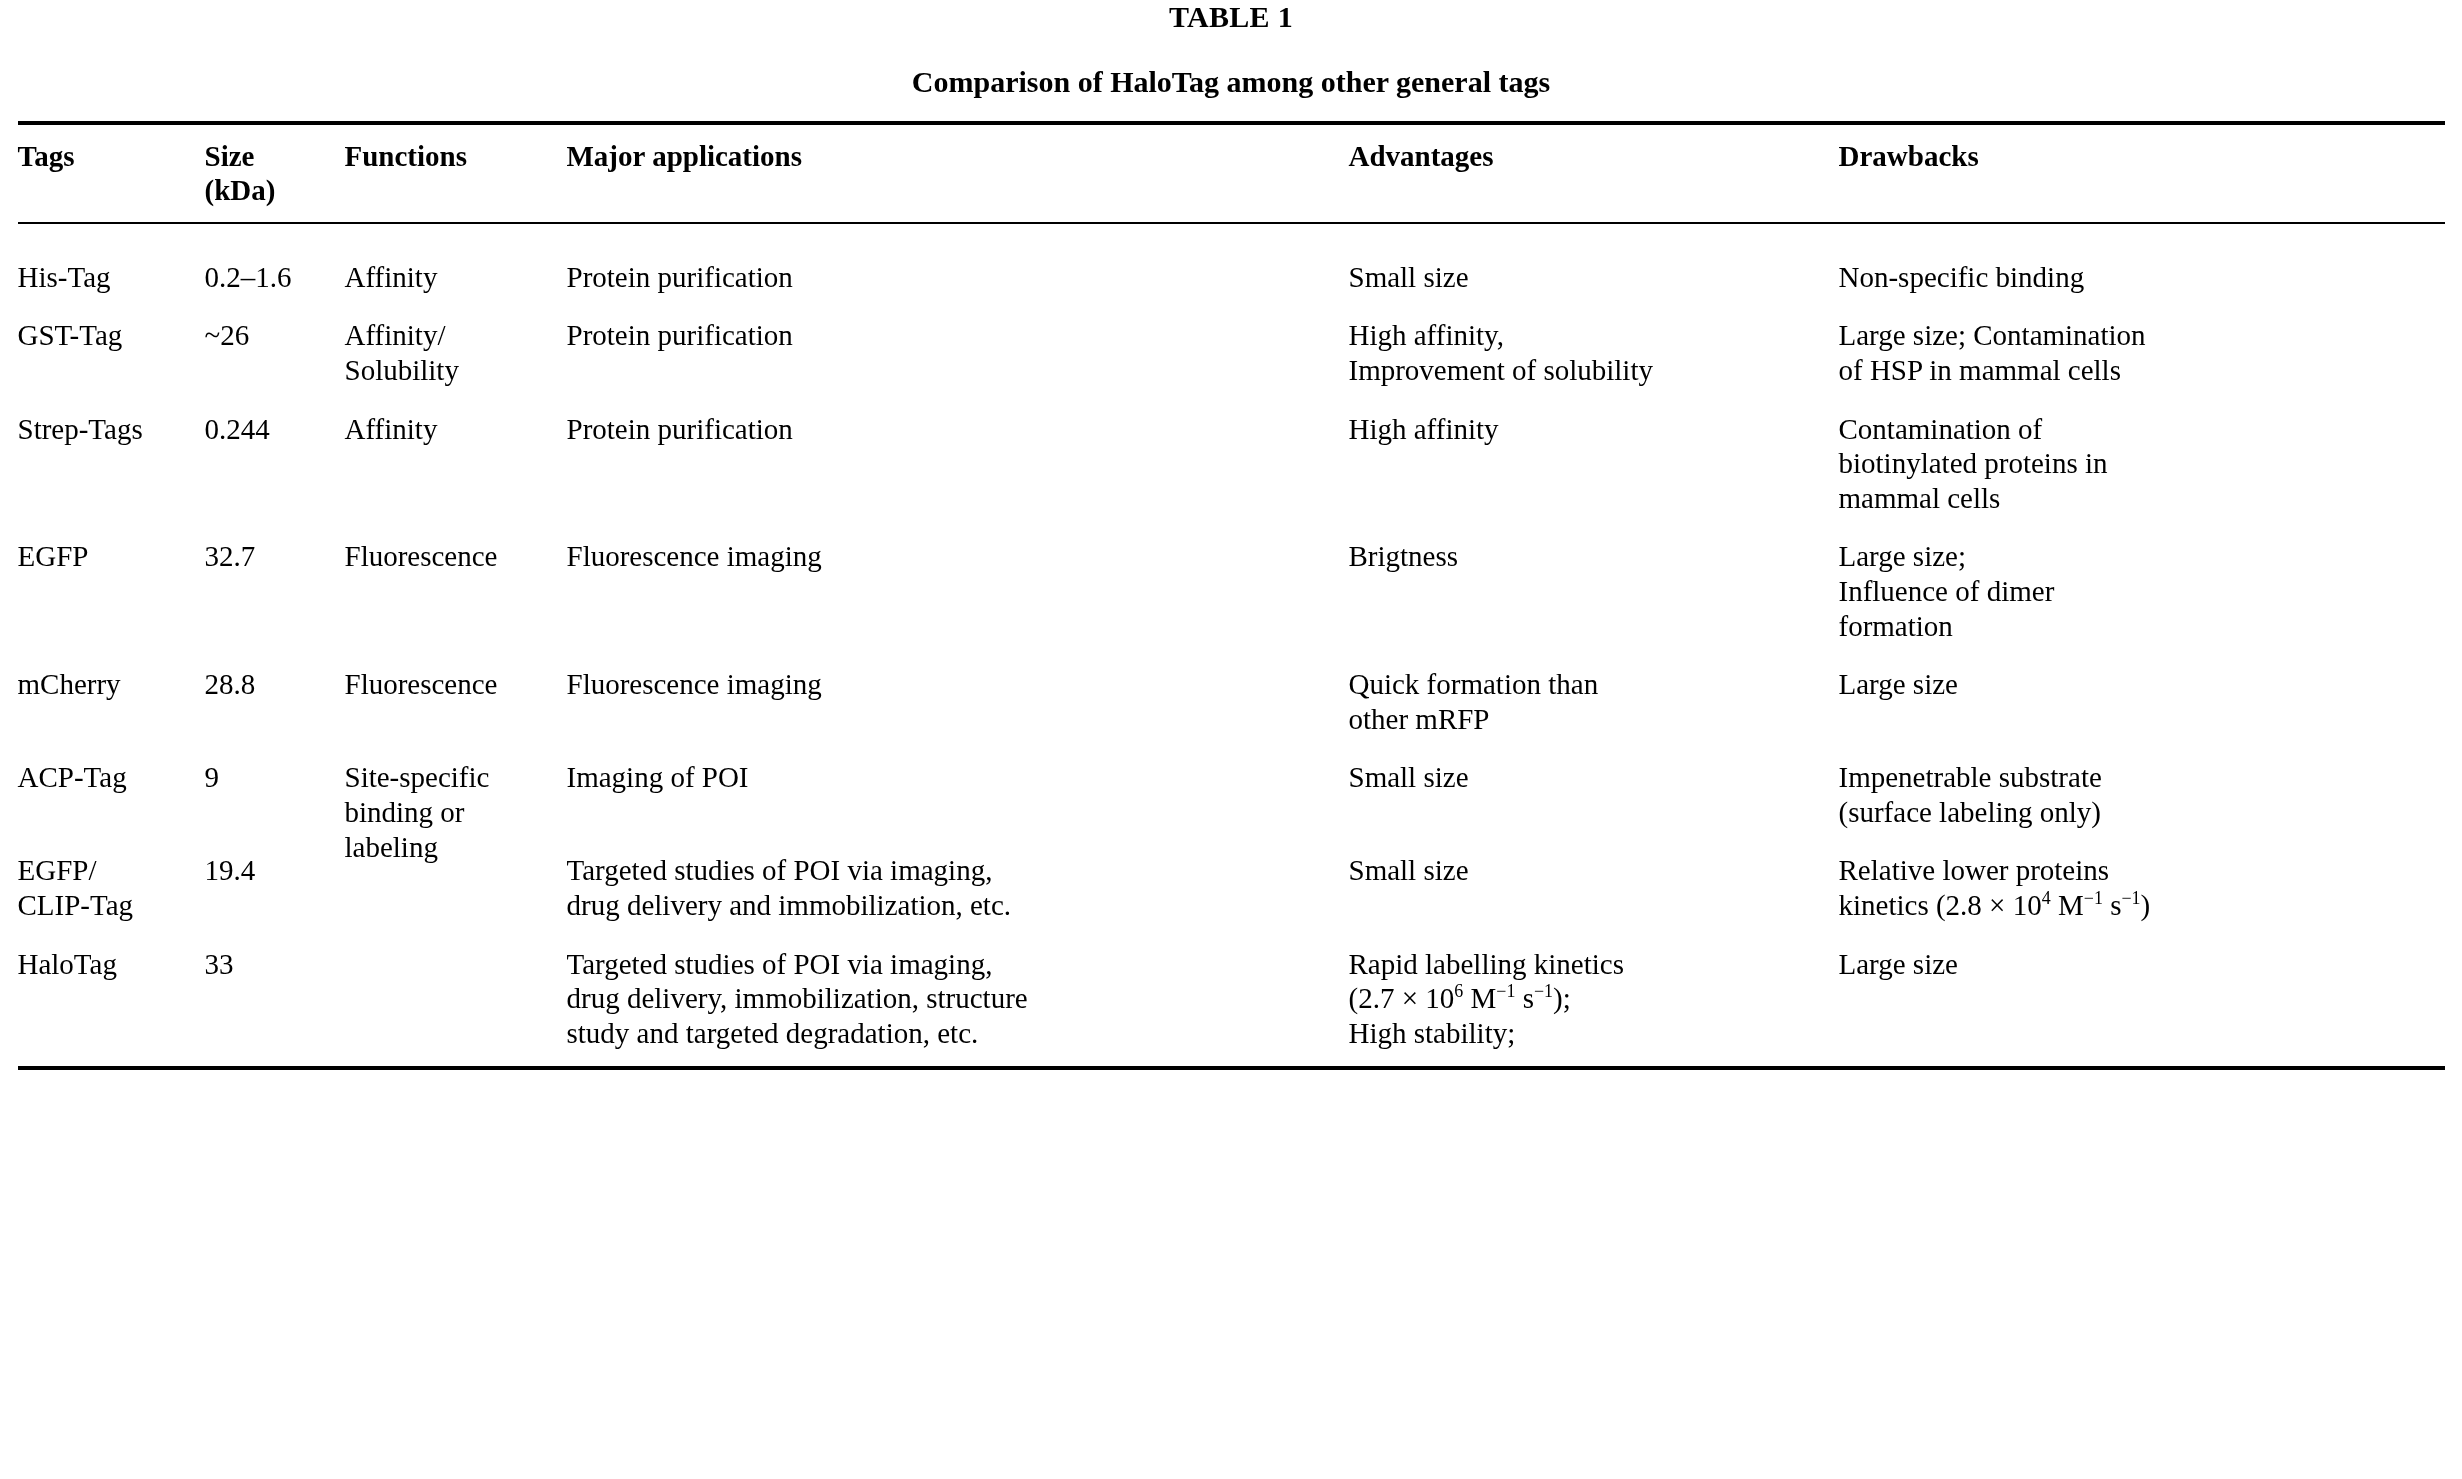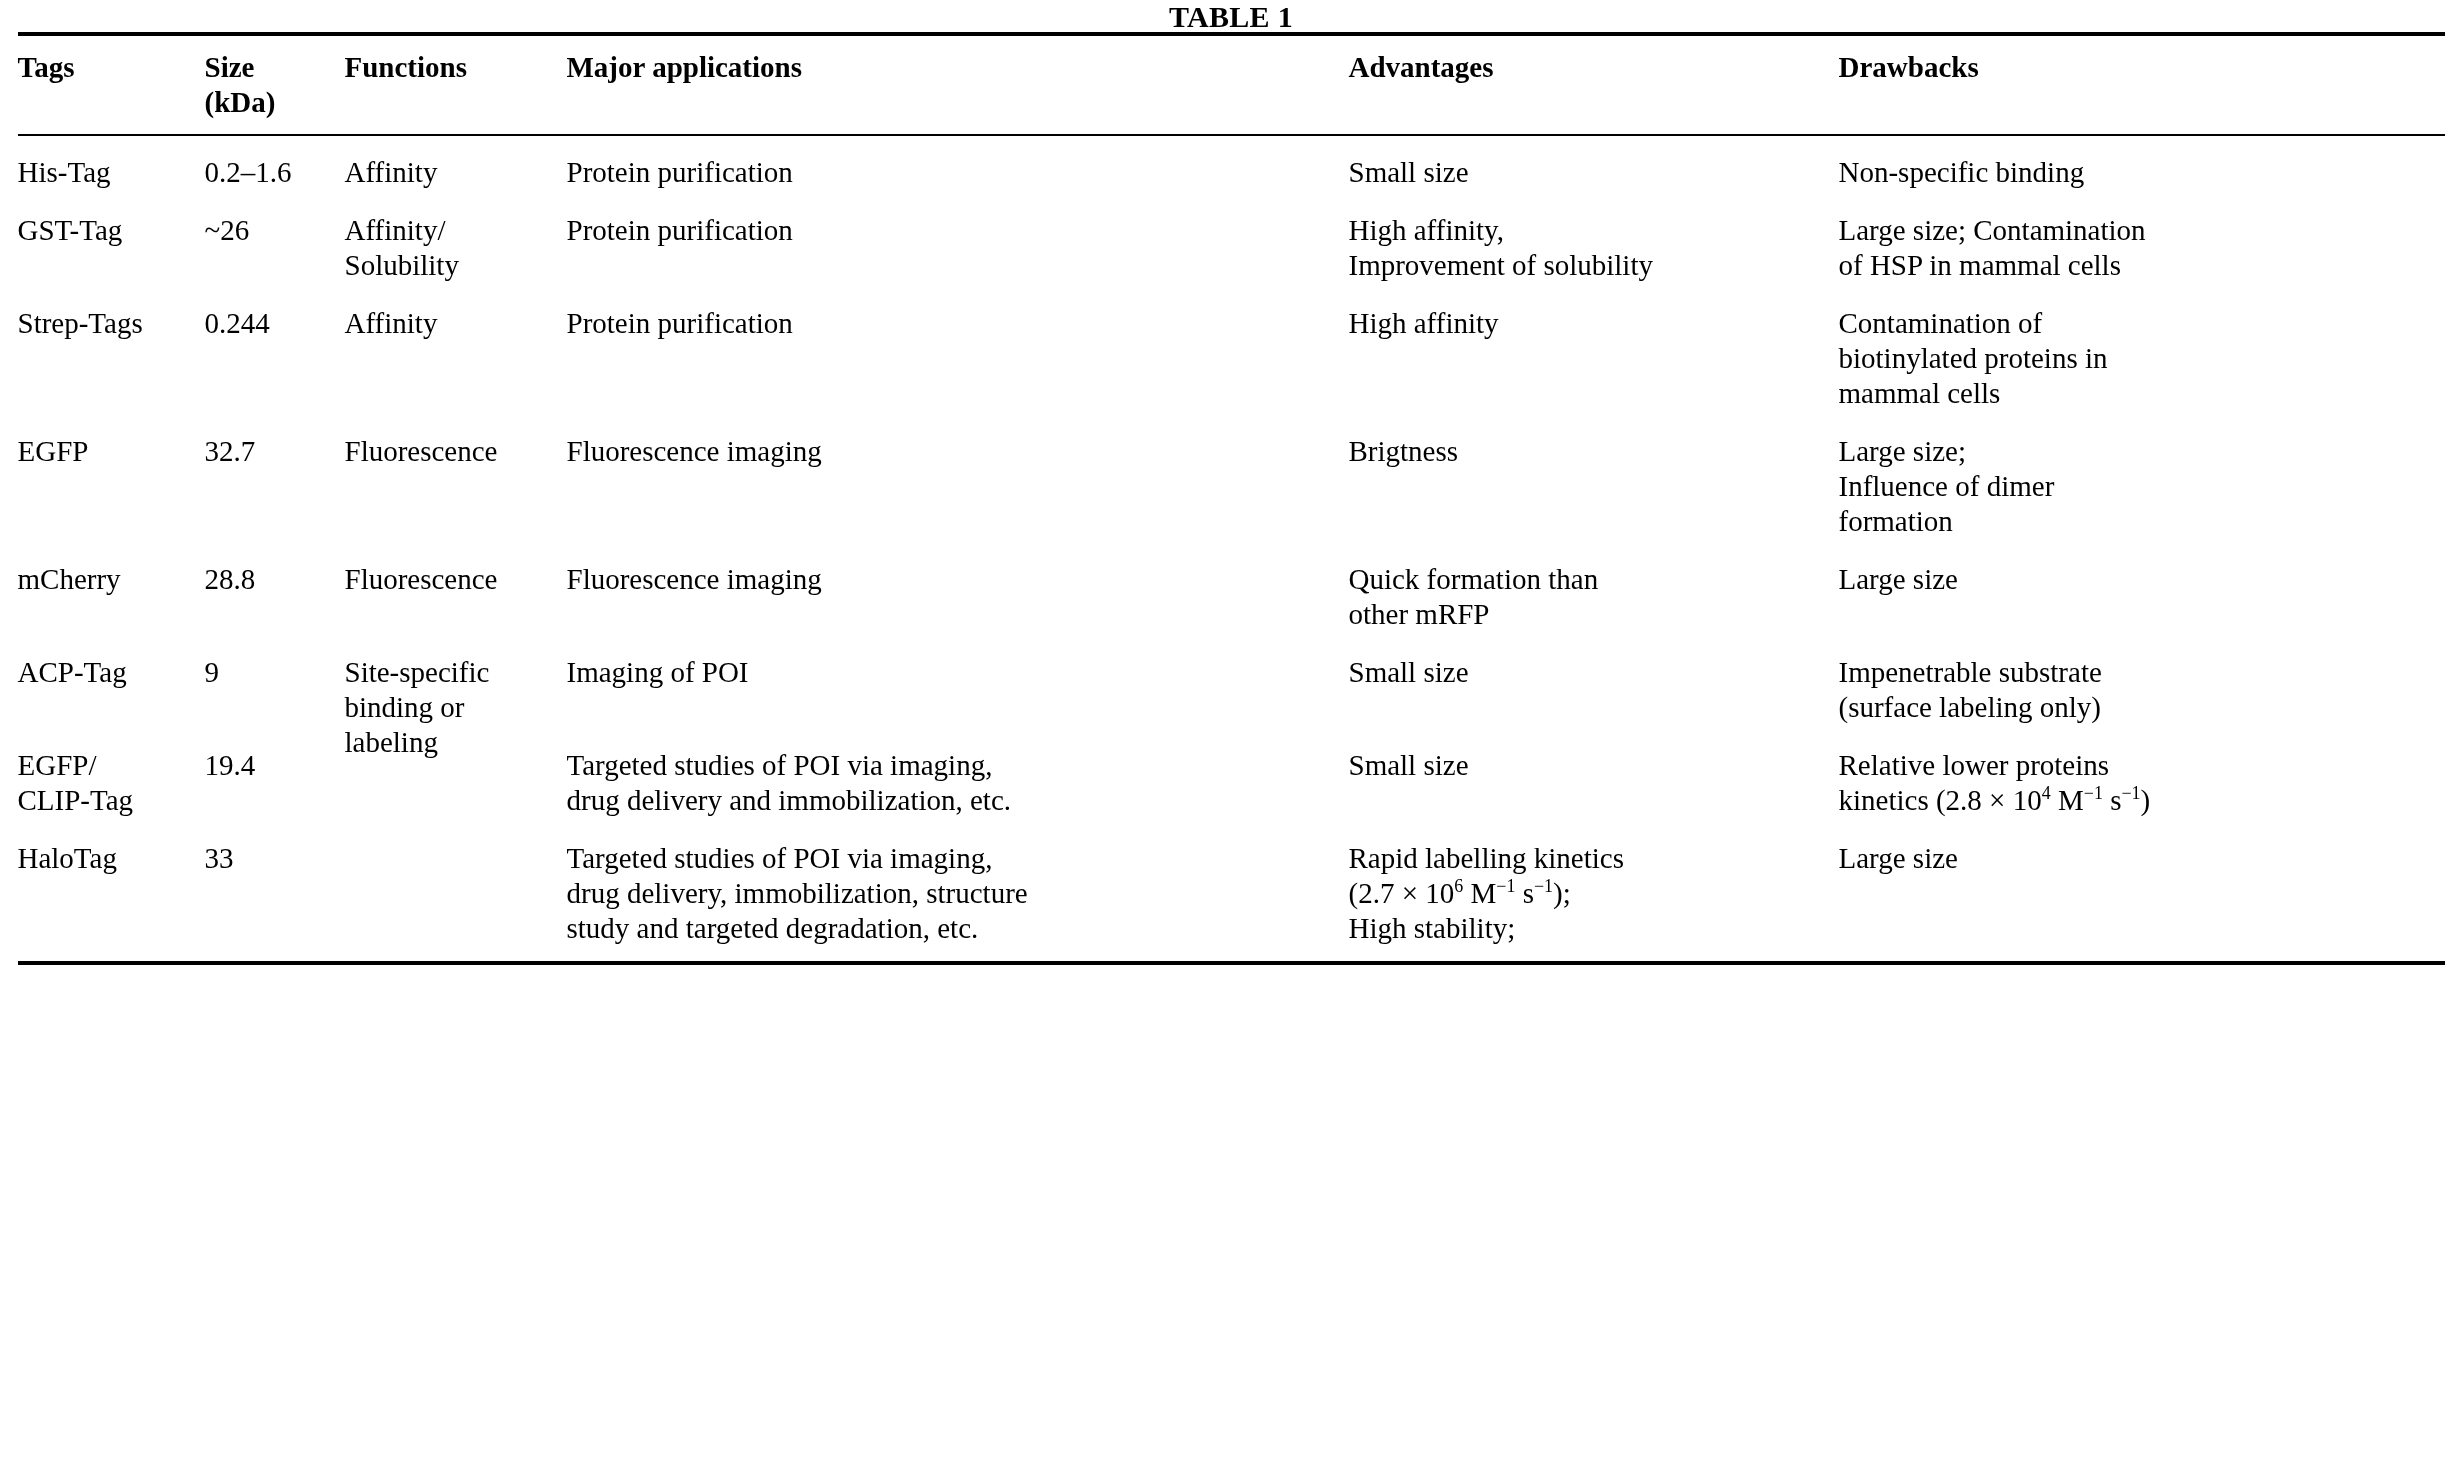--- a/index.html
+++ b/index.html
@@ -57,21 +57,21 @@
   }
   table.main tbody td {
     text-align: left;
     vertical-align: top;
     font-size: 29px;
     line-height: 1.2;
     padding: 10.5px 9.3px 13px 0;
     font-weight: normal;
   }
   tbody tr.first-body-row td {
-    padding-top: 19px;
+    padding-top: 36px;
   }
   tbody tr.last-body-row td {
     padding-bottom: 15px;
   }
   .col-tags    { width: 187px; }
   .col-size    { width: 140px; }
   .col-func    { width: 222px; }
   .col-apps    { width: 782px; }
   .col-adv     { width: 490px; }
   .col-draw    { width: 606px; }
@@ -96,20 +96,21 @@
   .func-span {
     vertical-align: top;
   }
 </style>
 </head>
 <body>
 
 <div class="page">
 
   <div class="table-number">TABLE 1</div>
+  <div class="table-caption">Comparison of HaloTag among other general tags</div>
 
   <table class="main">
     <colgroup>
       <col class="col-tags">
         <col class="col-size">
         <col class="col-func">
       <col class="col-apps">
         <col class="col-adv">
         <col class="col-draw">
     </colgroup>

